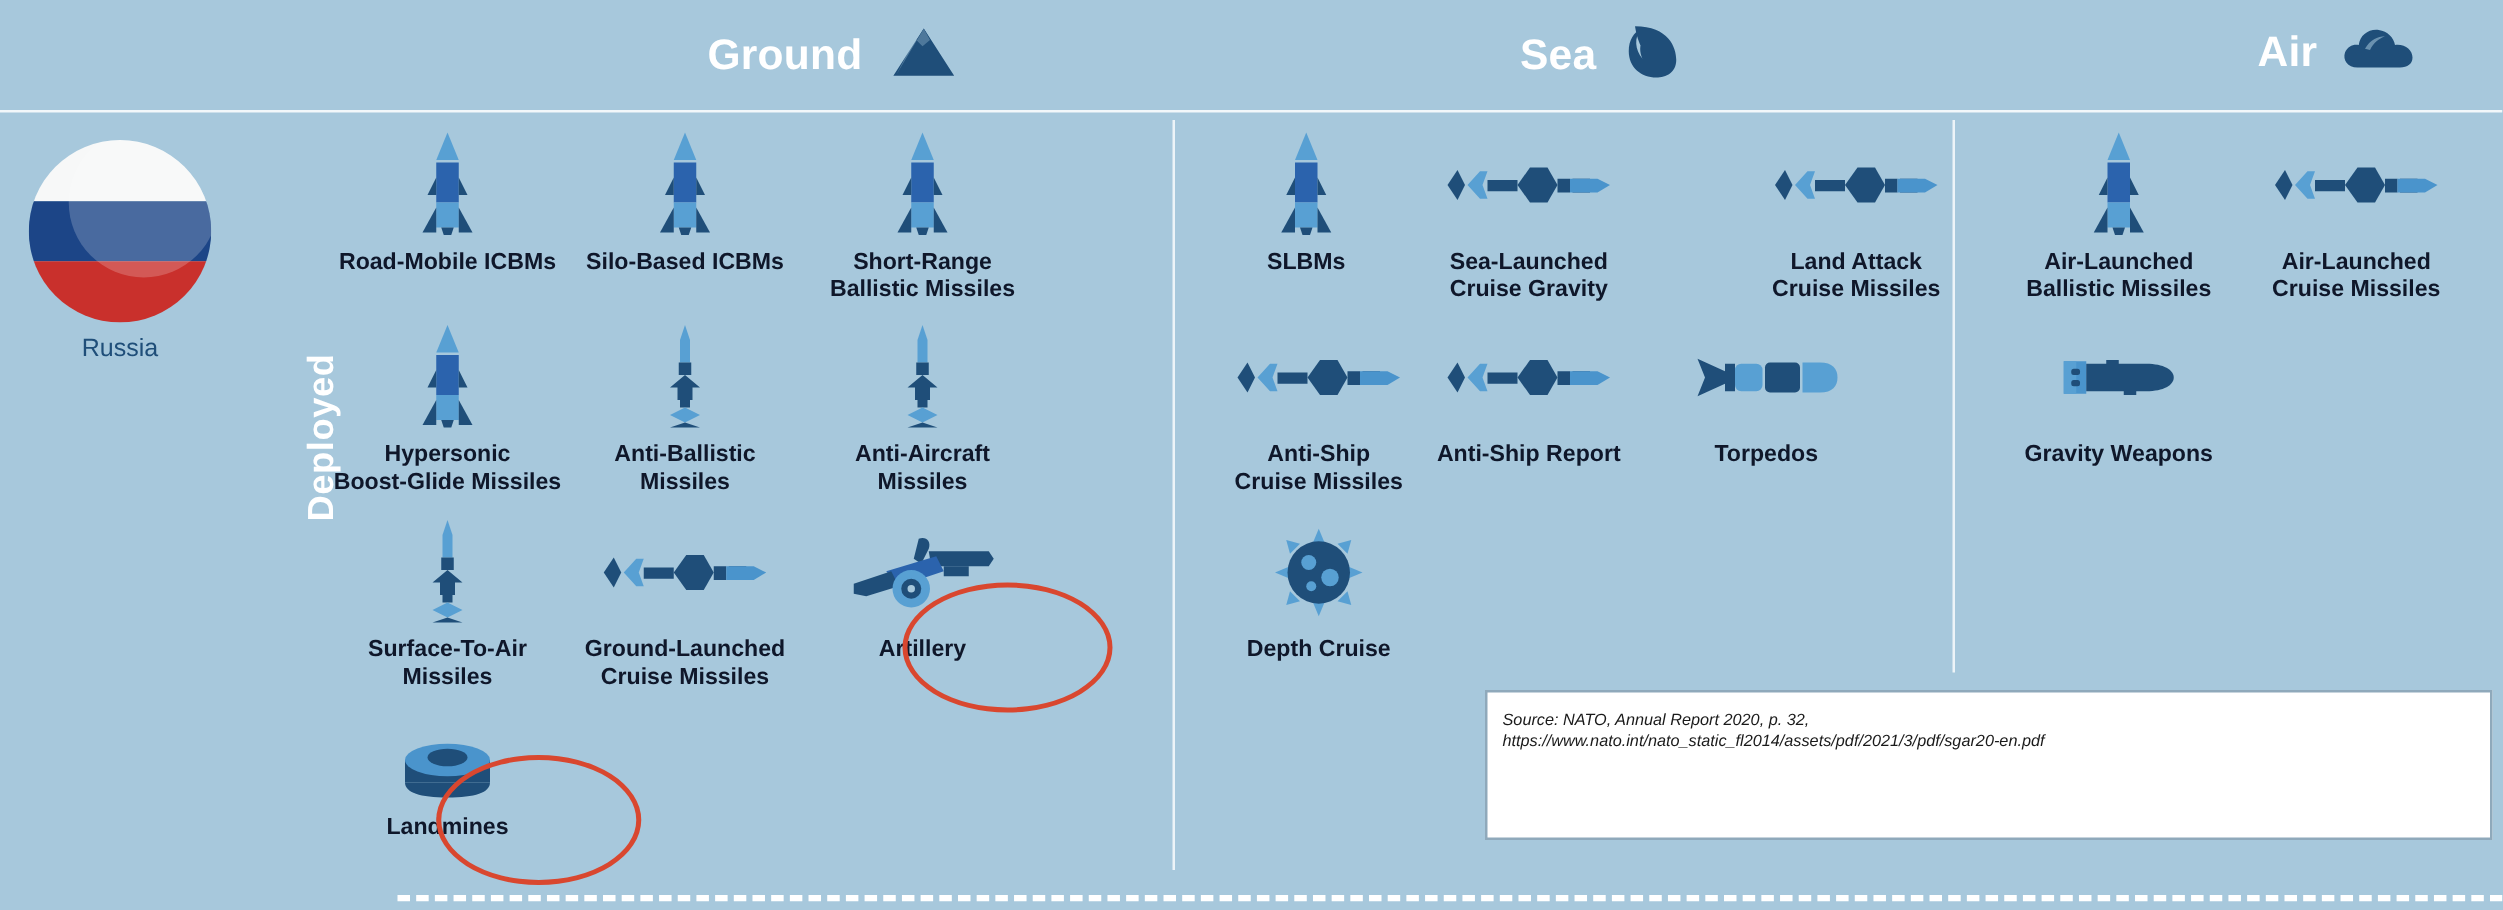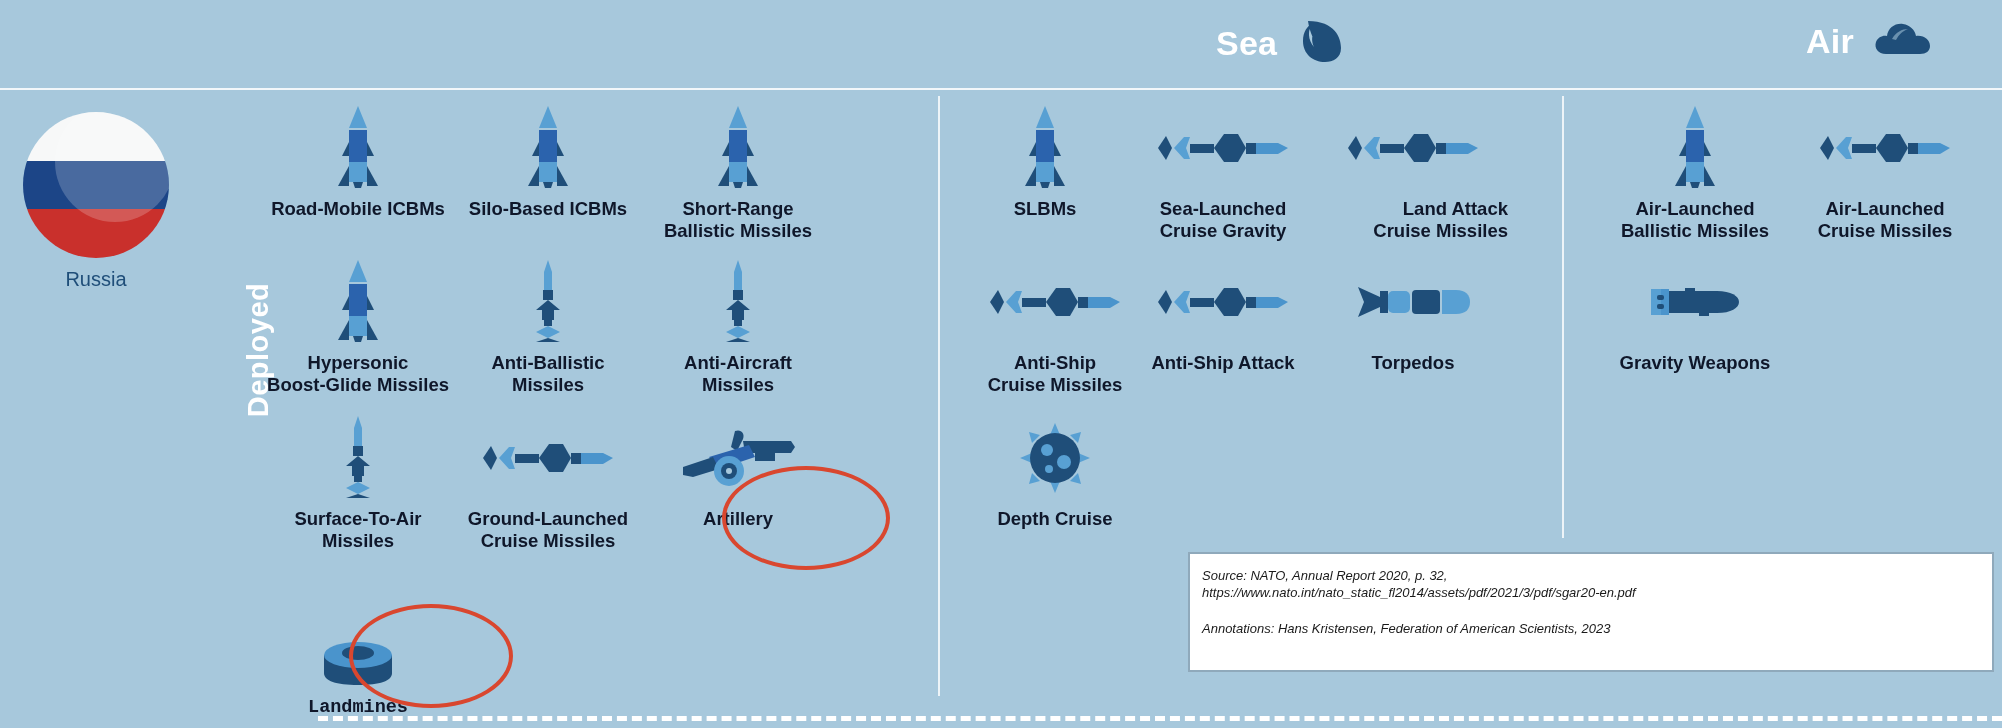--- a/index.html
+++ b/index.html
@@ -97,20 +97,34 @@
     border-top: 5px dashed #ffffff;
   }
 </style>
 </head>
 <body>
 
 <div class="board">
 
   <div class="header-band">
 
+    <div class="dom-head" style="left:566px;">
+      <span class="dom-label">Ground</span>
+      <span class="dom-icon">
+        <svg width="62" height="46" viewBox="0 0 62 46">
+          <path d="M31 2 L58 44 L4 44 Z" fill="#1f4e79"></path>
+          <path d="M31 2 L40 16 L33 20 L27 14 L20 26 L13 22 L4 44 L58 44 Z" fill="#ffffff" opacity="0"></path>
+          <path d="M6 44 L20 26 L27 33 L34 27 L44 38 L50 34 L58 44 Z" fill="#1f4e79"></path>
+          <path d="M31 2 L58 44 L4 44 Z" fill="none" stroke="#a7c8dc" stroke-width="3"></path>
+          <path d="M31 5 L53 42 L9 42 Z" fill="#1f4e79"></path>
+          <path d="M12 42 L23 28 L29 34 L35 29 L44 39 Z" fill="#a7c8dc" opacity="0.0"></path>
+          <path d="M31 5 L36 14 L30 19 L24 13 L9 42 Z" fill="#a7c8dc" opacity="0.35"></path>
+        </svg>
+      </span>
+    </div>
 
     <div class="dom-head" style="left:1216px;">
       <span class="dom-label">Sea</span>
       <span class="dom-icon">
         <svg width="50" height="46" viewBox="0 0 50 46">
           <path d="M13 3 C40 3 46 20 46 30 C46 40 38 44 30 44 C18 44 8 36 8 23 C8 14 12 8 18 5 C12 12 13 22 19 29 C14 18 20 8 30 8 C22 12 21 20 26 27 C23 16 29 10 36 12 C26 12 24 24 33 33 C24 30 16 22 13 3 Z" fill="#1f4e79"></path>
         </svg>
       </span>
     </div>
 
@@ -285,21 +299,21 @@
         <path d="M76 26 L96 26 L96 34 L76 34 Z" fill="#1f4e79"></path>
         <circle cx="50" cy="44" r="15" fill="#58a0d3"></circle>
         <circle cx="50" cy="44" r="8" fill="#1f4e79"></circle>
         <circle cx="50" cy="44" r="3" fill="#a7c8dc"></circle>
       </svg>
     </div>
     <div class="cap">Artillery</div>
   </div>
   <div class="annot-ellipse" style="left:722px; top:466px; width:160px; height:96px;"></div>
 
-  <div class="cell" style="left:263px; top:635px; width:190px;font-family:Liberation Mono, monospace;">
+  <div class="cell" style="left:263px; top:588px; width:190px;">
     <div class="icon-wrap" style="height:56px;">
       <svg width="84" height="52" viewBox="0 0 84 52">
         <rect x="8" y="18" width="68" height="18" fill="#1f4e79"></rect>
         <path d="M8 36 C8 44 20 48 42 48 C64 48 76 44 76 36 Z" fill="#1f4e79"></path>
         <ellipse cx="42" cy="18" rx="34" ry="13" fill="#4a94cc"></ellipse>
         <ellipse cx="42" cy="16" rx="16" ry="7" fill="#1f4e79"></ellipse>
       </svg>
     </div>
     <div class="cap">Landmines</div>
   </div>
@@ -330,21 +344,21 @@
         <path d="M58 22 L68 8 L82 8 L90 22 L82 36 L68 36 Z" fill="#1f4e79"></path>
         <rect x="90" y="17" width="10" height="11" fill="#1f4e79"></rect>
         <rect x="102" y="17" width="14" height="11" fill="#1f4e79"></rect>
         <path d="M100 17 L122 17 L132 22 L122 28 L100 28 Z" fill="#4a94cc"></path>
       </svg>
     </div>
     <div class="cap">Sea-Launched
 Cruise Gravity</div>
   </div>
 
-  <div class="cell" style="left:1318px; top:104px; width:190px;text-align:right;">
+  <div class="cell" style="left:1390px; top:104px; width:190px;">
     <div class="icon-wrap">
       <svg width="134" height="44" viewBox="0 0 134 44">
         <path d="M2 22 L10 10 L16 22 L10 34 Z" fill="#1f4e79"></path>
         <path d="M18 22 L28 11 L34 11 L30 22 L34 33 L28 33 Z" fill="#58a0d3"></path>
         <rect x="34" y="18" width="24" height="9" fill="#1f4e79"></rect>
         <path d="M58 22 L68 8 L82 8 L90 22 L82 36 L68 36 Z" fill="#1f4e79"></path>
         <rect x="90" y="17" width="10" height="11" fill="#1f4e79"></rect>
         <rect x="102" y="17" width="14" height="11" fill="#1f4e79"></rect>
         <path d="M100 17 L122 17 L132 22 L122 28 L100 28 Z" fill="#4a94cc"></path>
       </svg>
@@ -374,21 +388,21 @@
       <svg width="134" height="44" viewBox="0 0 134 44">
         <path d="M2 22 L10 10 L16 22 L10 34 Z" fill="#1f4e79"></path>
         <path d="M18 22 L28 11 L34 11 L30 22 L34 33 L28 33 Z" fill="#58a0d3"></path>
         <rect x="34" y="18" width="24" height="9" fill="#1f4e79"></rect>
         <path d="M58 22 L68 8 L82 8 L90 22 L82 36 L68 36 Z" fill="#1f4e79"></path>
         <rect x="90" y="17" width="10" height="11" fill="#1f4e79"></rect>
         <rect x="102" y="17" width="14" height="11" fill="#1f4e79"></rect>
         <path d="M100 17 L122 17 L132 22 L122 28 L100 28 Z" fill="#4a94cc"></path>
       </svg>
     </div>
-    <div class="cap">Anti-Ship Attack</div>
+    <div class="cap">Anti-Ship Report</div>
   </div>
 
   <div class="cell" style="left:1318px; top:258px; width:190px;">
     <div class="icon-wrap">
       <svg width="118" height="46" viewBox="0 0 118 46">
         <path d="M4 8 L26 18 L26 12 L34 12 L34 34 L26 34 L26 28 L4 38 L10 23 Z" fill="#1f4e79"></path>
         <rect x="34" y="12" width="22" height="22" rx="5" fill="#58a0d3"></rect>
         <rect x="58" y="11" width="28" height="24" rx="4" fill="#1f4e79"></rect>
         <path d="M88 11 L102 11 C112 11 116 16 116 23 C116 30 112 35 102 35 L88 35 Z" fill="#58a0d3"></path>
       </svg>
@@ -461,18 +475,17 @@
         <rect x="52" y="33" width="10" height="4" fill="#1f4e79"></rect>
       </svg>
     </div>
     <div class="cap">Gravity Weapons</div>
   </div>
 
   <div class="source-box">
     <p>Source: NATO, Annual Report 2020, p. 32,</p>
     <p>https://www.nato.int/nato_static_fl2014/assets/pdf/2021/3/pdf/sgar20-en.pdf</p>
     <div class="gap"></div>
-    <p>Annotations: Hans Kristensen, Federation of American Scientists, 2023</p>
   </div>
 
   <div class="bottom-dash"></div>
 
 </div>
 
 </body></html>

